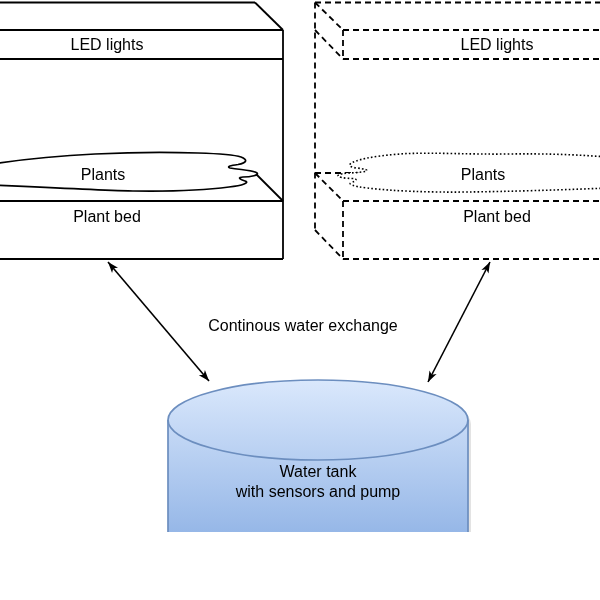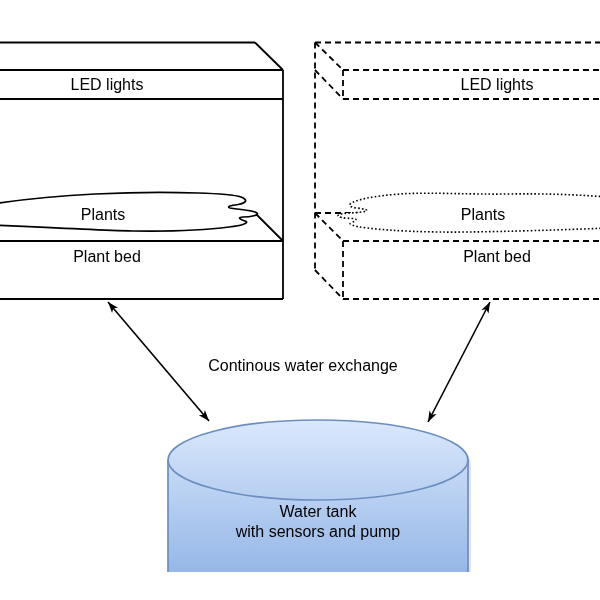--- a/index.html
+++ b/index.html
@@ -1,16 +1,16 @@
 <!DOCTYPE html>
 <html><head>
 <meta charset="utf-8">
 <style>
   html, body { margin: 0; padding: 0; background: #ffffff; }
-  .stage { width: 600px; height: 532px; position: relative; overflow: hidden; background: #fff; margin-top: 40px; }
+  .stage { width: 600px; height: 532px; position: relative; overflow: hidden; background: #fff; }
   svg { display: block; }
   text {
     font-family: "Liberation Sans", sans-serif;
     font-size: 16px;
     fill: #000;
     stroke: none;
   }
   .boxline { fill: none; stroke-width: 1.8; stroke-linecap: butt; }
   .dashed  { stroke-dasharray: 6 4; }
   .blob    { fill: #ffffff; stroke-width: 1.7; }

